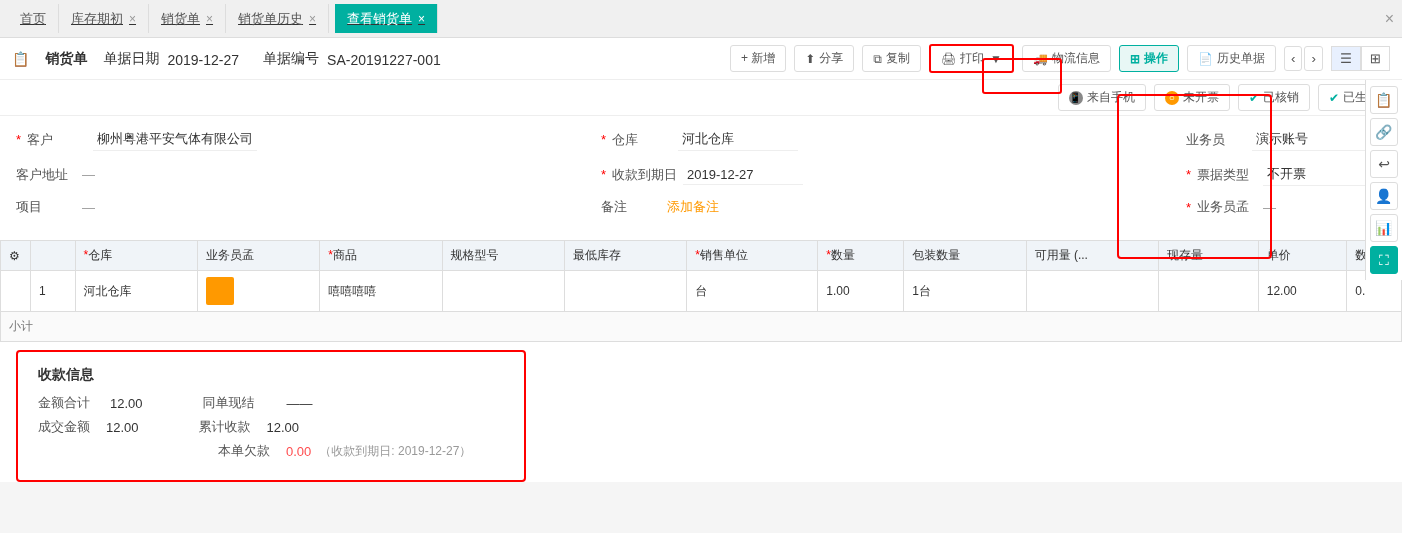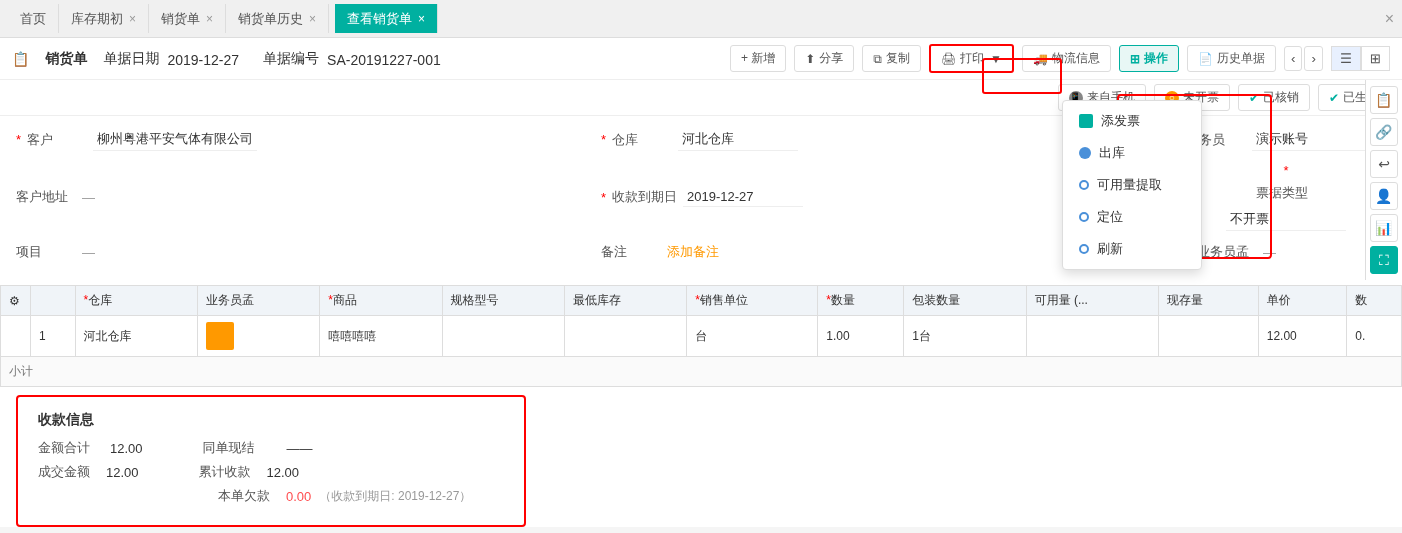--- a/index.html
+++ b/index.html
@@ -1,21 +1,21 @@
 <!DOCTYPE html>
 <html><head>
   <meta charset="utf-8">
   <style>
     * { box-sizing: border-box; margin: 0; padding: 0; }
     body { font-family: 'Microsoft YaHei', Arial, sans-serif; font-size: 13px; background: #f5f5f5; color: #333; }
 
     
     .tab-bar {
       display: flex; align-items: center; background: #f0f0f0; border-bottom: 1px solid #ddd;
-      height: 38px; padding: 4px 8px; position: relative;
+      height: 38px; padding: 4px 8px; position: relative; text-decoration: underline;
     }
     .tab-item {
       display: flex; align-items: center; padding: 0 12px; height: 100%;
       cursor: pointer; font-size: 13px; color: #555; border-right: 1px solid #ddd;
       white-space: nowrap;
     }
     .tab-item .tab-close { margin-left: 6px; color: #999; font-size: 12px; cursor: pointer; }
     .tab-item.highlight { background: #00b0a0; color: #fff; border-radius: 0; margin: 0 6px; }
     .tab-item.highlight .tab-close { color: #fff; }
     .close-btn-right { position: absolute; right: 8px; font-size: 16px; color: #999; cursor: pointer; }
@@ -238,21 +238,21 @@
       <div class="form-row">
         <div class="form-field">
           <span class="field-label">客户地址</span>
           <span class="field-dashes">—</span>
         </div>
         <div class="form-field">
           <span class="required-star">*</span>
           <span class="field-label">收款到期日</span>
           <span class="field-value">2019-12-27</span>
         </div>
-        <div class="form-field" style="max-width:200px;flex-direction:column;">
+        <div class="form-field" style="max-width:200px;">
           <span class="required-star">*</span>
           <span class="field-label">票据类型</span>
           <span class="field-value">不开票</span>
         </div>
       </div>
 
       <div class="form-row">
         <div class="form-field">
           <span class="field-label">项目</span>
           <span class="field-dashes">—</span>
@@ -344,42 +344,20 @@
         <div style="display:flex;gap:8px;align-items:center;">
           <span class="receipt-label">本单欠款</span>
           <span class="receipt-value red">0.00</span>
           <span class="receipt-note">（收款到期日: 2019-12-27）</span>
         </div>
       </div>
     </div>
 
   </div>
 
-  <div class="dropdown-menu" style="top:100px; right:200px;">
-    <div class="dropdown-item">
-      <div class="menu-icon-sq"></div>
-      <span>添发票</span>
-    </div>
-    <div class="dropdown-item">
-      <div class="menu-icon-circle"></div>
-      <span>出库</span>
-    </div>
-    <div class="dropdown-item">
-      <div class="menu-icon-dot"></div>
-      <span>可用量提取</span>
-    </div>
-    <div class="dropdown-item">
-      <div class="menu-icon-dot"></div>
-      <span>定位</span>
-    </div>
-    <div class="dropdown-item">
-      <div class="menu-icon-dot"></div>
-      <span>刷新</span>
-    </div>
-  </div>
 
   <div style="position:fixed; right:0; top:80px; display:flex; flex-direction:column; gap:4px; background:#fff; border-left:1px solid #ddd; padding:6px 4px;">
     <button class="sidebar-icon-btn">📋</button>
     <button class="sidebar-icon-btn">🔗</button>
     <button class="sidebar-icon-btn">↩</button>
     <button class="sidebar-icon-btn">👤</button>
     <button class="sidebar-icon-btn">📊</button>
     <button class="sidebar-icon-btn expand-btn">⛶</button>
   </div>
 

